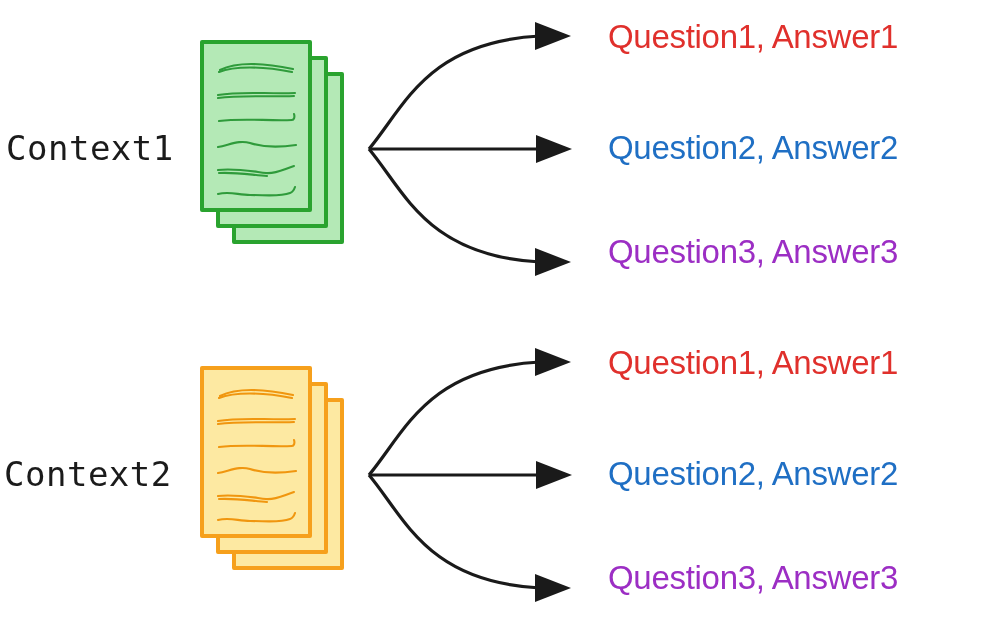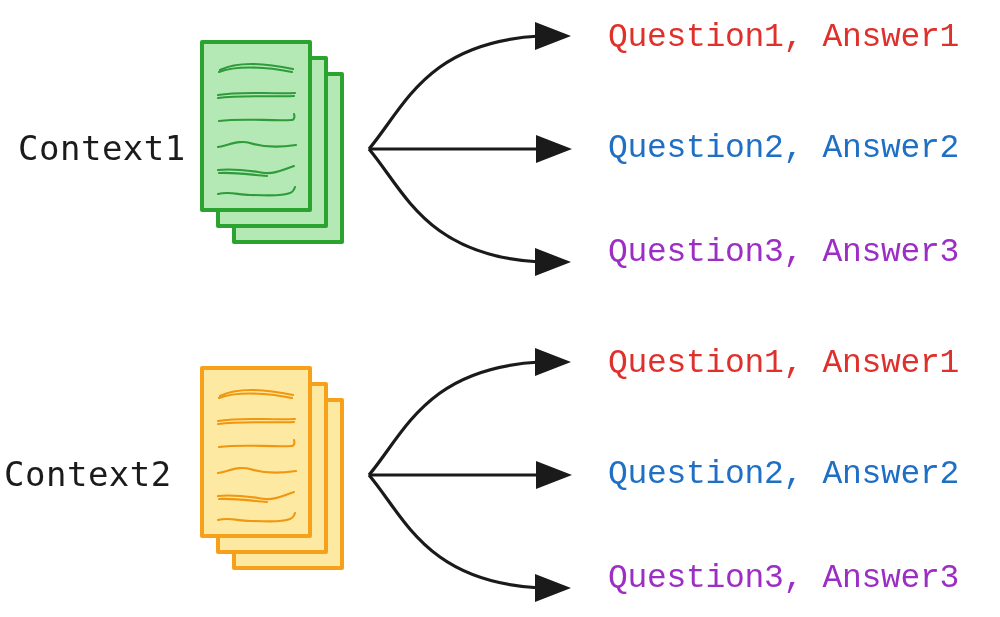--- a/index.html
+++ b/index.html
@@ -81,36 +81,36 @@
     stroke-width: 3.2;
     stroke-linecap: butt;
   }
   .arrow-fan polygon.head {
     fill: #1a1a1a;
   }
 
   
   .qa-text {
     position: absolute;
-    font-family: Liberation Mono, monospace;
+    font-family: Liberation Sans, sans-serif;
     font-size: 33px;
     font-weight: 500;
     letter-spacing: -0.3px;
     white-space: nowrap;
     transform: translateY(-50%);
   }
 </style>
 </head>
 <body>
 
 <div id="canvas">
 
   <div>
 
-    <div class="context-label" style="left:18px; top:148px;">Context1</div>
+    <div class="context-label" style="left:6px; top:148px;">Context1</div>
 
     <div class="doc-stack green" style="left:200px; top:40px;">
       <div class="doc-sheet back2"></div>
       <div class="doc-sheet back1"></div>
       <div class="doc-sheet front">
         <svg class="doc-lines" viewBox="0 0 112 172">
           <path d="M16,26 C32,18 60,19 89,25"></path>
           <path d="M15,28 C30,22 58,22 88,28"></path>
           <path d="M14,51 C36,47 62,50 91,49"></path>
           <path d="M14,54 C36,51 62,53 90,52"></path>

